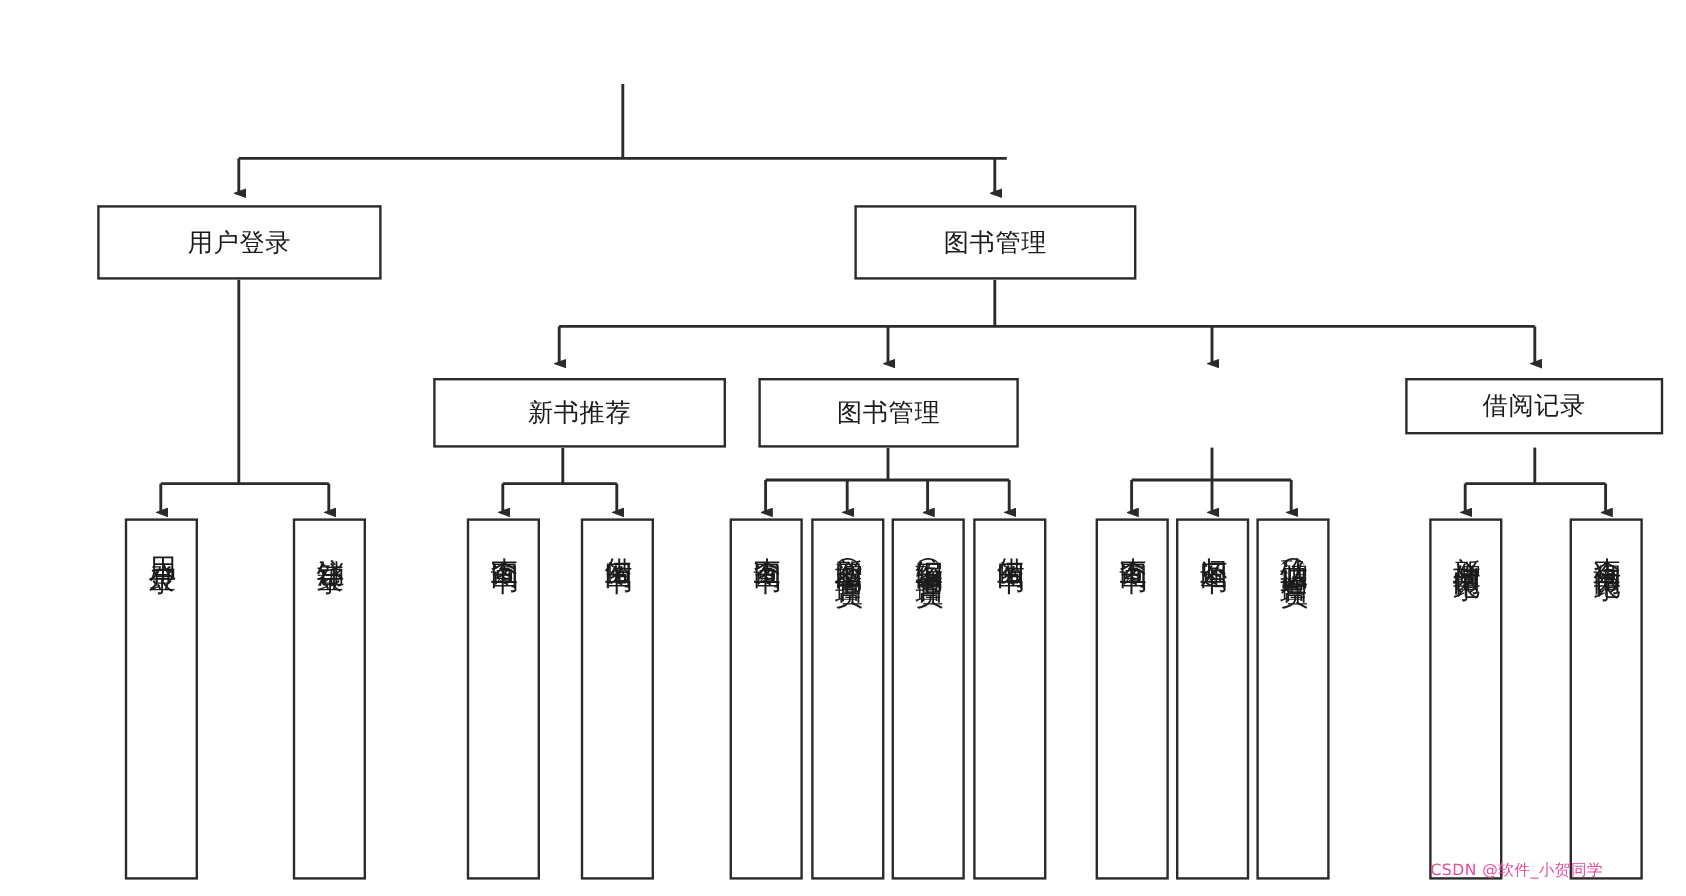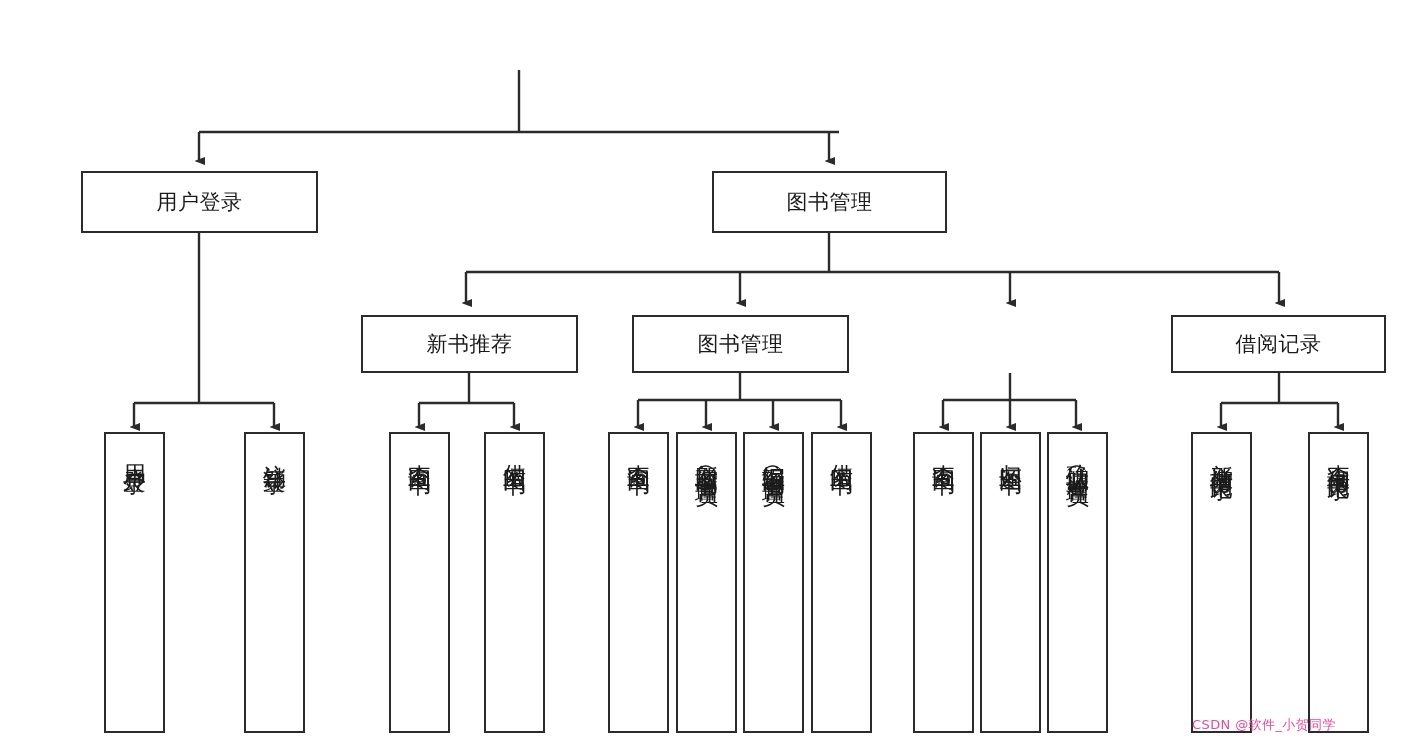--- a/index.html
+++ b/index.html
@@ -121,27 +121,27 @@
   </svg>
 
 
   <div class="node horiz" style="left:81px; top:171px; width:237px; height:62px;">
     <span class="label">用户登录</span>
   </div>
   <div class="node horiz" style="left:712px; top:171px; width:235px; height:62px;">
     <span class="label">图书管理</span>
   </div>
 
-  <div class="node horiz" style="left:361px; top:315px; width:217px; height:58px;">
+  <div class="node horiz" style="left:361px; top:315px; width:244px; height:58px;">
     <span class="label">新书推荐</span>
   </div>
   <div class="node horiz" style="left:632px; top:315px; width:217px; height:58px;">
     <span class="label">图书管理</span>
   </div>
-  <div class="node horiz" style="left:1171px; top:315px; width:215px; height:58px;">
+  <div class="node horiz" style="left:1171px; top:315px; width:215px; height:47px;">
     <span class="label">借阅记录</span>
   </div>
 
   <div class="node vert" style="left:104px; top:432px; width:61px; height:301px;">
     <span class="label">用户登录</span>
   </div>
   <div class="node vert" style="left:244px; top:432px; width:61px; height:301px;">
     <span class="label">注销登录</span>
   </div>
 

